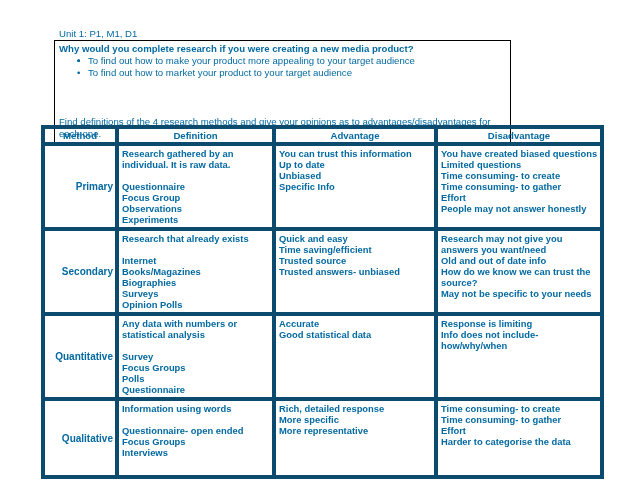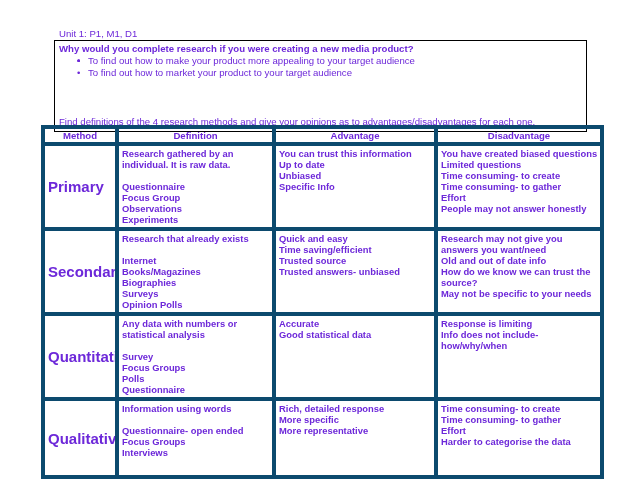--- a/index.html
+++ b/index.html
@@ -1,36 +1,36 @@
 <!DOCTYPE html>
 <html><head>
 <meta charset="utf-8">
 <style>
   html, body { margin: 0; padding: 0; background: #ffffff; }
   .page {
     position: relative;
     width: 640px;
     height: 495px;
     background: #ffffff;
-    color: #6d28d9;
+    color: #0369a1;
     font-family: "Liberation Sans", sans-serif;
     overflow: hidden;
   }
   .unit-line {
     position: absolute;
     left: 59px;
     top: 28px;
     font-size: 9.6px;
     line-height: 12px;
   }
   .intro-box {
     position: absolute;
     left: 54px;
     top: 40px;
-    width: 533px;
+    width: 457px;
     box-sizing: border-box;
     border: 1px solid #000000;
     padding: 2px 4px 3px 4px;
     font-size: 9.6px;
     line-height: 12.2px;
   }
   .intro-question { font-weight: bold; }
   .intro-footer { font-weight: normal; margin-top: 36px; }
   .bullet-row { position: relative; padding-left: 29px; }
   .bullet-glyph {
@@ -63,23 +63,23 @@
   }
   .methods-table td {
     vertical-align: top;
     text-align: left;
     padding: 2px 2px 2px 3px;
     white-space: pre-line;
     overflow: hidden;
   }
   .methods-table td.method-cell {
     vertical-align: middle;
-    text-align: left;
+    text-align: right;
     white-space: normal;
-    font-size: 15px;
+    font-size: 10px;
   }
   tr.row-h76 { height: 76px; }
   tr.row-h78 { height: 78px; }
 </style>
 </head>
 <body>
 
 <div class="page">
 
   <div class="unit-line">Unit 1: P1, M1, D1</div>

